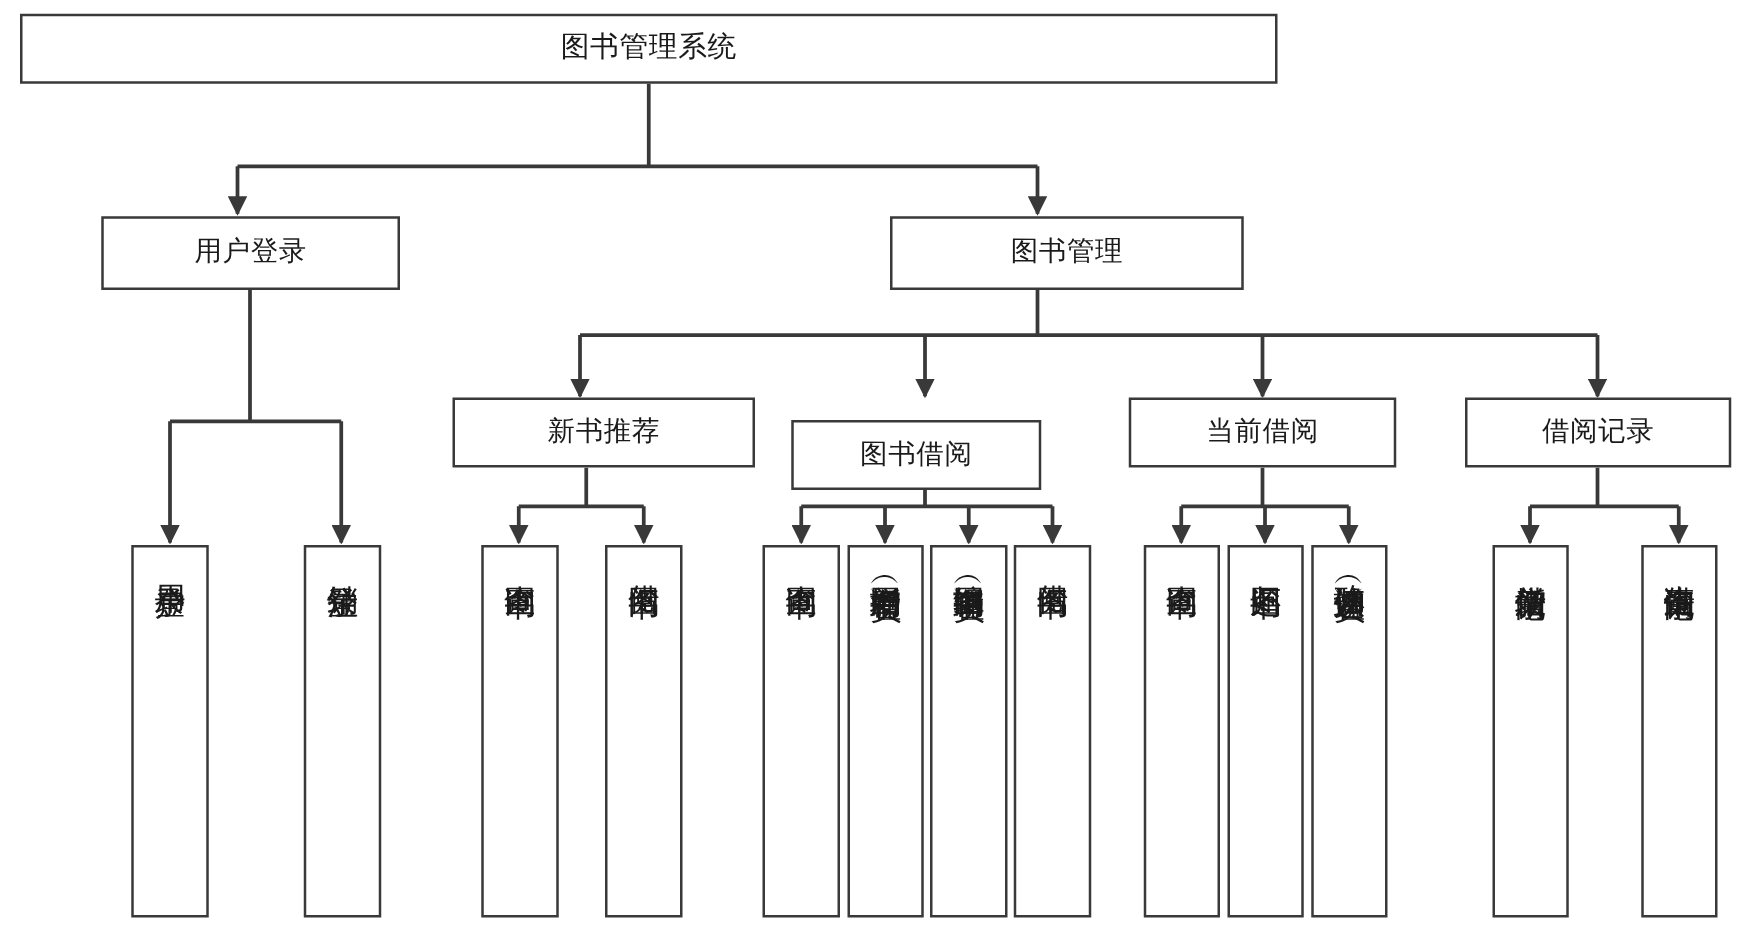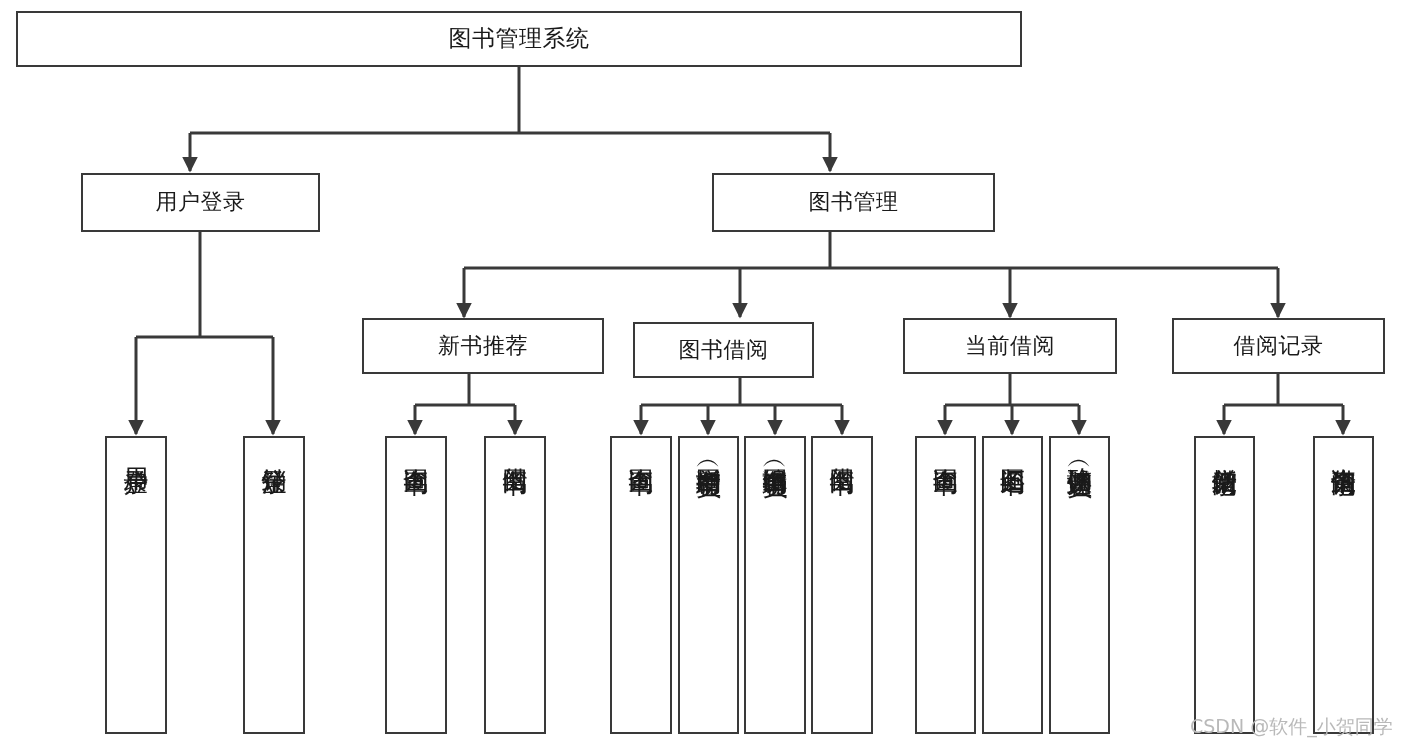--- a/index.html
+++ b/index.html
@@ -135,21 +135,21 @@
   </div>
 
   <div class="node horiz" style="left:712px; top:173px; width:283px; height:59px;">
     <span class="node-label">图书管理</span>
   </div>
 
   <div class="node horiz" style="left:362px; top:318px; width:242px; height:56px;">
     <span class="node-label">新书推荐</span>
   </div>
 
-  <div class="node horiz" style="left:633px; top:322px; width:181px; height:56px;">
+  <div class="node horiz" style="left:633px; top:336px; width:200px; height:56px;">
     <span class="node-label">图书借阅</span>
   </div>
 
   <div class="node horiz" style="left:903px; top:318px; width:214px; height:56px;">
     <span class="node-label">当前借阅</span>
   </div>
 
   <div class="node horiz" style="left:1172px; top:318px; width:213px; height:56px;">
     <span class="node-label">借阅记录</span>
   </div>
@@ -199,15 +199,14 @@
   </div>
 
   <div class="node vert" style="left:1194px; top:436px; width:61px; height:298px;">
     <span class="node-label">新增借阅记录</span>
   </div>
 
   <div class="node vert" style="left:1313px; top:436px; width:61px; height:298px;">
     <span class="node-label">查询借阅记录</span>
   </div>
 
-  <div class="watermark" style="left:1190px; top:714px;">CSDN @软件_小贺同学</div>
 
 </div>
 
 </body></html>

